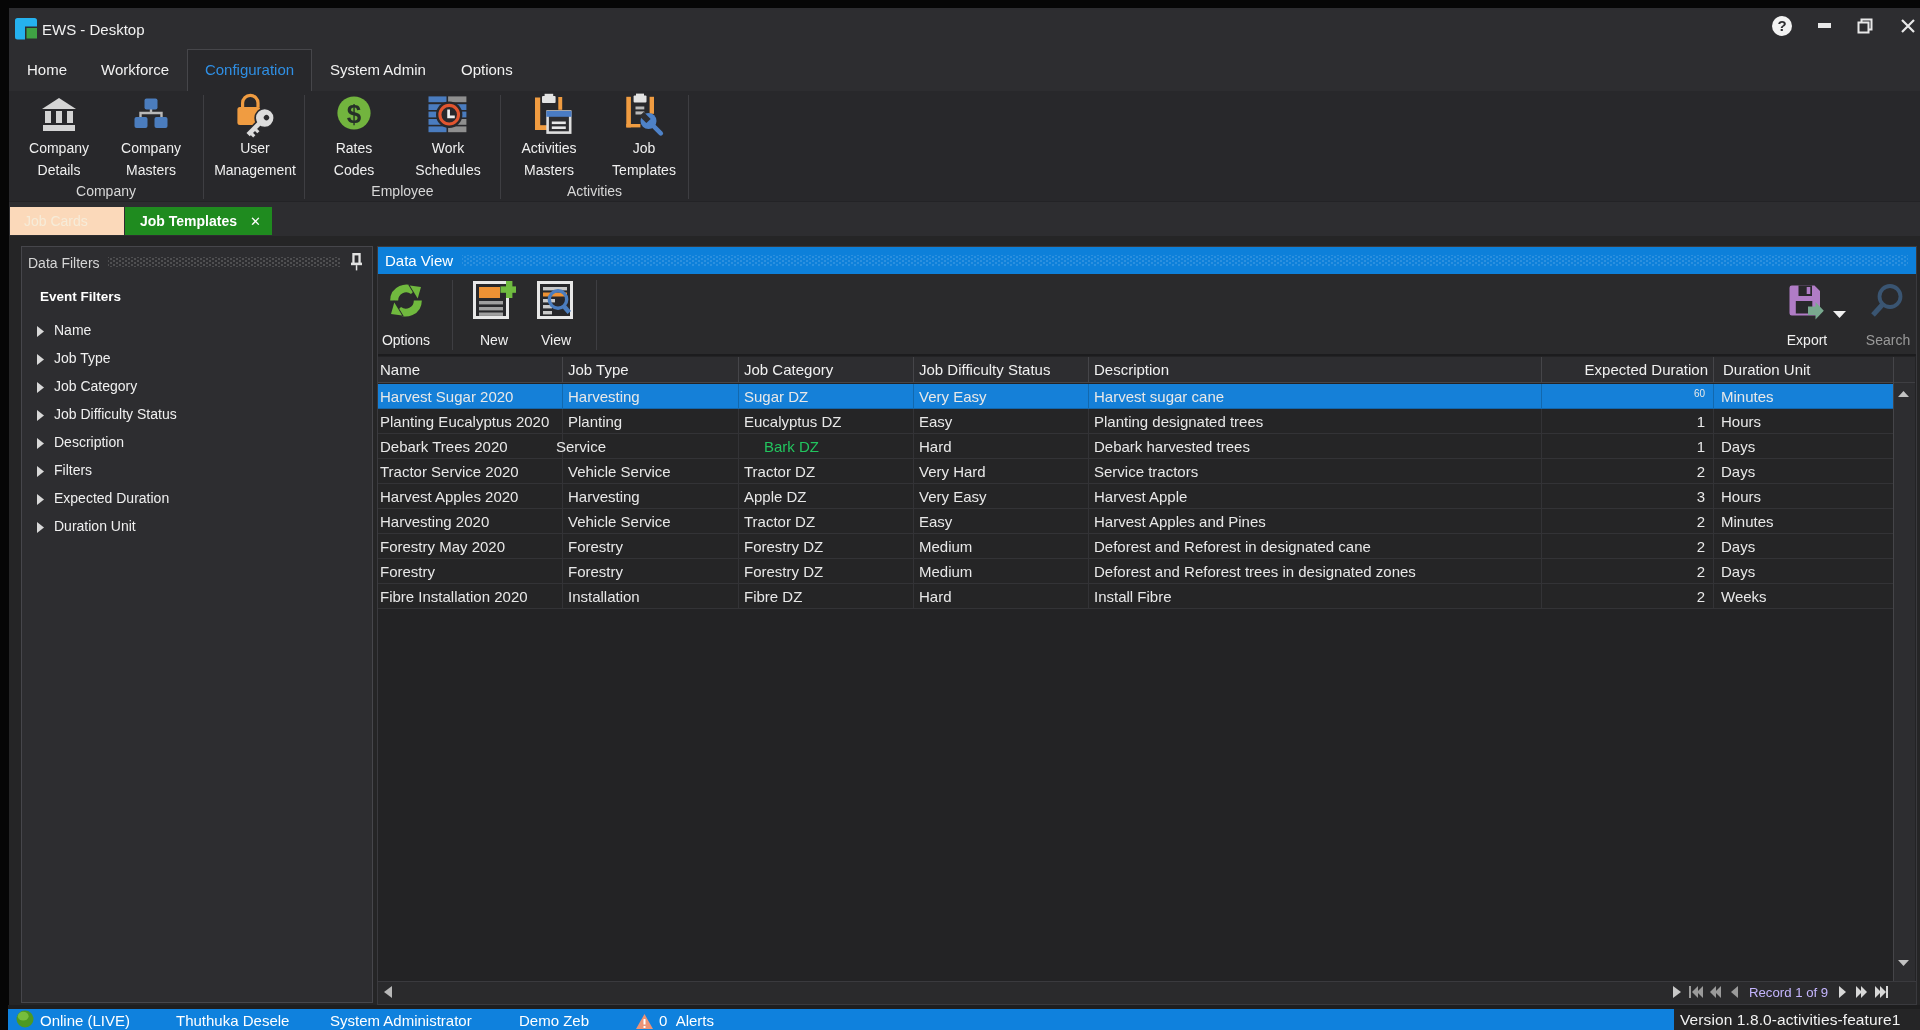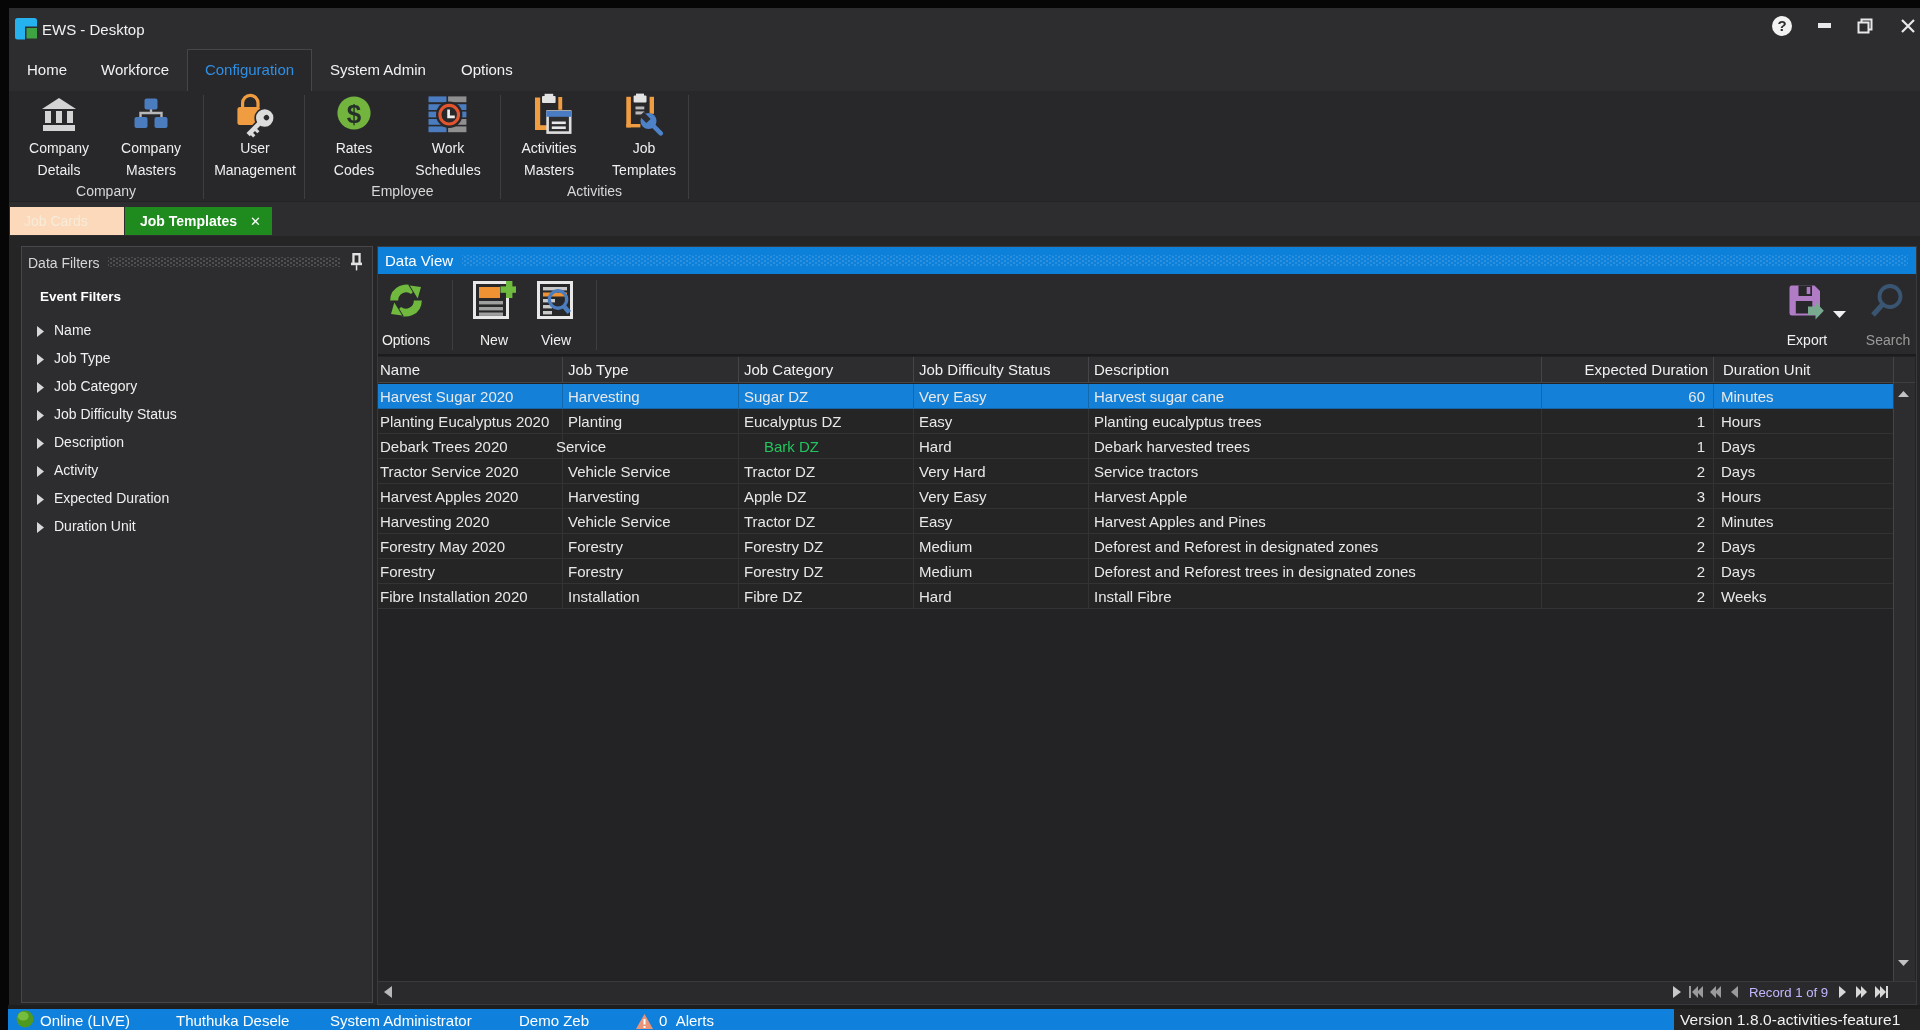--- a/index.html
+++ b/index.html
@@ -180,21 +180,21 @@
         <polygon points="0,0 7,5.5 0,11" fill="#d8d8d8"></polygon>
       </svg>
       <div class="abs" style="left:54px;top:406px;font-size:14px;color:#f0f0f0">Job Difficulty Status</div>
       <svg class="abs" style="left:37px;top:438px" width="7" height="11" viewBox="0 0 7 11">
         <polygon points="0,0 7,5.5 0,11" fill="#d8d8d8"></polygon>
       </svg>
       <div class="abs" style="left:54px;top:434px;font-size:14px;color:#f0f0f0">Description</div>
       <svg class="abs" style="left:37px;top:466px" width="7" height="11" viewBox="0 0 7 11">
         <polygon points="0,0 7,5.5 0,11" fill="#d8d8d8"></polygon>
       </svg>
-      <div class="abs" style="left:54px;top:462px;font-size:14px;color:#f0f0f0">Activity</div>
+      <div class="abs" style="left:54px;top:462px;font-size:14px;color:#f0f0f0">Filters</div>
       <svg class="abs" style="left:37px;top:494px" width="7" height="11" viewBox="0 0 7 11">
         <polygon points="0,0 7,5.5 0,11" fill="#d8d8d8"></polygon>
       </svg>
       <div class="abs" style="left:54px;top:490px;font-size:14px;color:#f0f0f0">Expected Duration</div>
       <svg class="abs" style="left:37px;top:522px" width="7" height="11" viewBox="0 0 7 11">
         <polygon points="0,0 7,5.5 0,11" fill="#d8d8d8"></polygon>
       </svg>
       <div class="abs" style="left:54px;top:518px;font-size:14px;color:#f0f0f0">Duration Unit</div>
     </div>
 
@@ -286,34 +286,34 @@
       <div class="abs" style="left:738px;top:384px;width:1px;height:25px;background:#1268ad"></div>
       <div class="abs" style="left:913px;top:384px;width:1px;height:25px;background:#1268ad"></div>
       <div class="abs" style="left:1088px;top:384px;width:1px;height:25px;background:#1268ad"></div>
       <div class="abs" style="left:1541px;top:384px;width:1px;height:25px;background:#1268ad"></div>
       <div class="abs" style="left:1713px;top:384px;width:1px;height:25px;background:#1268ad"></div>
       <div class="abs" style="left:380px;top:388px;font-size:15px;color:#e8e8e8">Harvest Sugar 2020</div>
       <div class="abs" style="left:568px;top:388px;font-size:15px;color:#e8e8e8">Harvesting</div>
       <div class="abs" style="left:744px;top:388px;font-size:15px;color:#e8e8e8">Sugar DZ</div>
       <div class="abs" style="left:919px;top:388px;font-size:15px;color:#e8e8e8">Very Easy</div>
       <div class="abs" style="left:1094px;top:388px;font-size:15px;color:#e8e8e8">Harvest sugar cane</div>
-      <div class="abs" style="left:1541px;top:388px;width:164px;text-align:right;font-size:15px;color:#e8e8e8">60</div>
+      <div class="abs" style="left:1541px;top:388px;width:164px;text-align:right;font-size:10px;color:#e8e8e8">60</div>
       <div class="abs" style="left:1721px;top:388px;font-size:15px;color:#e8e8e8">Minutes</div>
       <div class="abs" style="left:378px;top:409px;width:1515px;height:25px;background:#252526;border-bottom:1px solid #333336"></div>
       <div class="abs" style="left:562px;top:409px;width:1px;height:25px;background:#333336"></div>
       <div class="abs" style="left:738px;top:409px;width:1px;height:25px;background:#333336"></div>
       <div class="abs" style="left:913px;top:409px;width:1px;height:25px;background:#333336"></div>
       <div class="abs" style="left:1088px;top:409px;width:1px;height:25px;background:#333336"></div>
       <div class="abs" style="left:1541px;top:409px;width:1px;height:25px;background:#333336"></div>
       <div class="abs" style="left:1713px;top:409px;width:1px;height:25px;background:#333336"></div>
       <div class="abs" style="left:380px;top:413px;font-size:15px;color:#e8e8e8">Planting Eucalyptus 2020</div>
       <div class="abs" style="left:568px;top:413px;font-size:15px;color:#e8e8e8">Planting</div>
       <div class="abs" style="left:744px;top:413px;font-size:15px;color:#e8e8e8">Eucalyptus DZ</div>
       <div class="abs" style="left:919px;top:413px;font-size:15px;color:#e8e8e8">Easy</div>
-      <div class="abs" style="left:1094px;top:413px;font-size:15px;color:#e8e8e8">Planting eucalyptus trees</div>
+      <div class="abs" style="left:1094px;top:413px;font-size:15px;color:#e8e8e8">Planting designated trees</div>
       <div class="abs" style="left:1541px;top:413px;width:164px;text-align:right;font-size:15px;color:#e8e8e8">1</div>
       <div class="abs" style="left:1721px;top:413px;font-size:15px;color:#e8e8e8">Hours</div>
       <div class="abs" style="left:378px;top:434px;width:1515px;height:25px;background:#252526;border-bottom:1px solid #333336"></div>
       <div class="abs" style="left:562px;top:434px;width:1px;height:25px;background:#333336"></div>
       <div class="abs" style="left:738px;top:434px;width:1px;height:25px;background:#333336"></div>
       <div class="abs" style="left:913px;top:434px;width:1px;height:25px;background:#333336"></div>
       <div class="abs" style="left:1088px;top:434px;width:1px;height:25px;background:#333336"></div>
       <div class="abs" style="left:1541px;top:434px;width:1px;height:25px;background:#333336"></div>
       <div class="abs" style="left:1713px;top:434px;width:1px;height:25px;background:#333336"></div>
       <div class="abs" style="left:380px;top:438px;font-size:15px;color:#e8e8e8">Debark Trees 2020</div>
@@ -369,21 +369,21 @@
       <div class="abs" style="left:562px;top:534px;width:1px;height:25px;background:#333336"></div>
       <div class="abs" style="left:738px;top:534px;width:1px;height:25px;background:#333336"></div>
       <div class="abs" style="left:913px;top:534px;width:1px;height:25px;background:#333336"></div>
       <div class="abs" style="left:1088px;top:534px;width:1px;height:25px;background:#333336"></div>
       <div class="abs" style="left:1541px;top:534px;width:1px;height:25px;background:#333336"></div>
       <div class="abs" style="left:1713px;top:534px;width:1px;height:25px;background:#333336"></div>
       <div class="abs" style="left:380px;top:538px;font-size:15px;color:#e8e8e8">Forestry May 2020</div>
       <div class="abs" style="left:568px;top:538px;font-size:15px;color:#e8e8e8">Forestry</div>
       <div class="abs" style="left:744px;top:538px;font-size:15px;color:#e8e8e8">Forestry DZ</div>
       <div class="abs" style="left:919px;top:538px;font-size:15px;color:#e8e8e8">Medium</div>
-      <div class="abs" style="left:1094px;top:538px;font-size:15px;color:#e8e8e8">Deforest and Reforest in designated zones</div>
+      <div class="abs" style="left:1094px;top:538px;font-size:15px;color:#e8e8e8">Deforest and Reforest in designated cane</div>
       <div class="abs" style="left:1541px;top:538px;width:164px;text-align:right;font-size:15px;color:#e8e8e8">2</div>
       <div class="abs" style="left:1721px;top:538px;font-size:15px;color:#e8e8e8">Days</div>
       <div class="abs" style="left:378px;top:559px;width:1515px;height:25px;background:#252526;border-bottom:1px solid #333336"></div>
       <div class="abs" style="left:562px;top:559px;width:1px;height:25px;background:#333336"></div>
       <div class="abs" style="left:738px;top:559px;width:1px;height:25px;background:#333336"></div>
       <div class="abs" style="left:913px;top:559px;width:1px;height:25px;background:#333336"></div>
       <div class="abs" style="left:1088px;top:559px;width:1px;height:25px;background:#333336"></div>
       <div class="abs" style="left:1541px;top:559px;width:1px;height:25px;background:#333336"></div>
       <div class="abs" style="left:1713px;top:559px;width:1px;height:25px;background:#333336"></div>
       <div class="abs" style="left:380px;top:563px;font-size:15px;color:#e8e8e8">Forestry</div>

